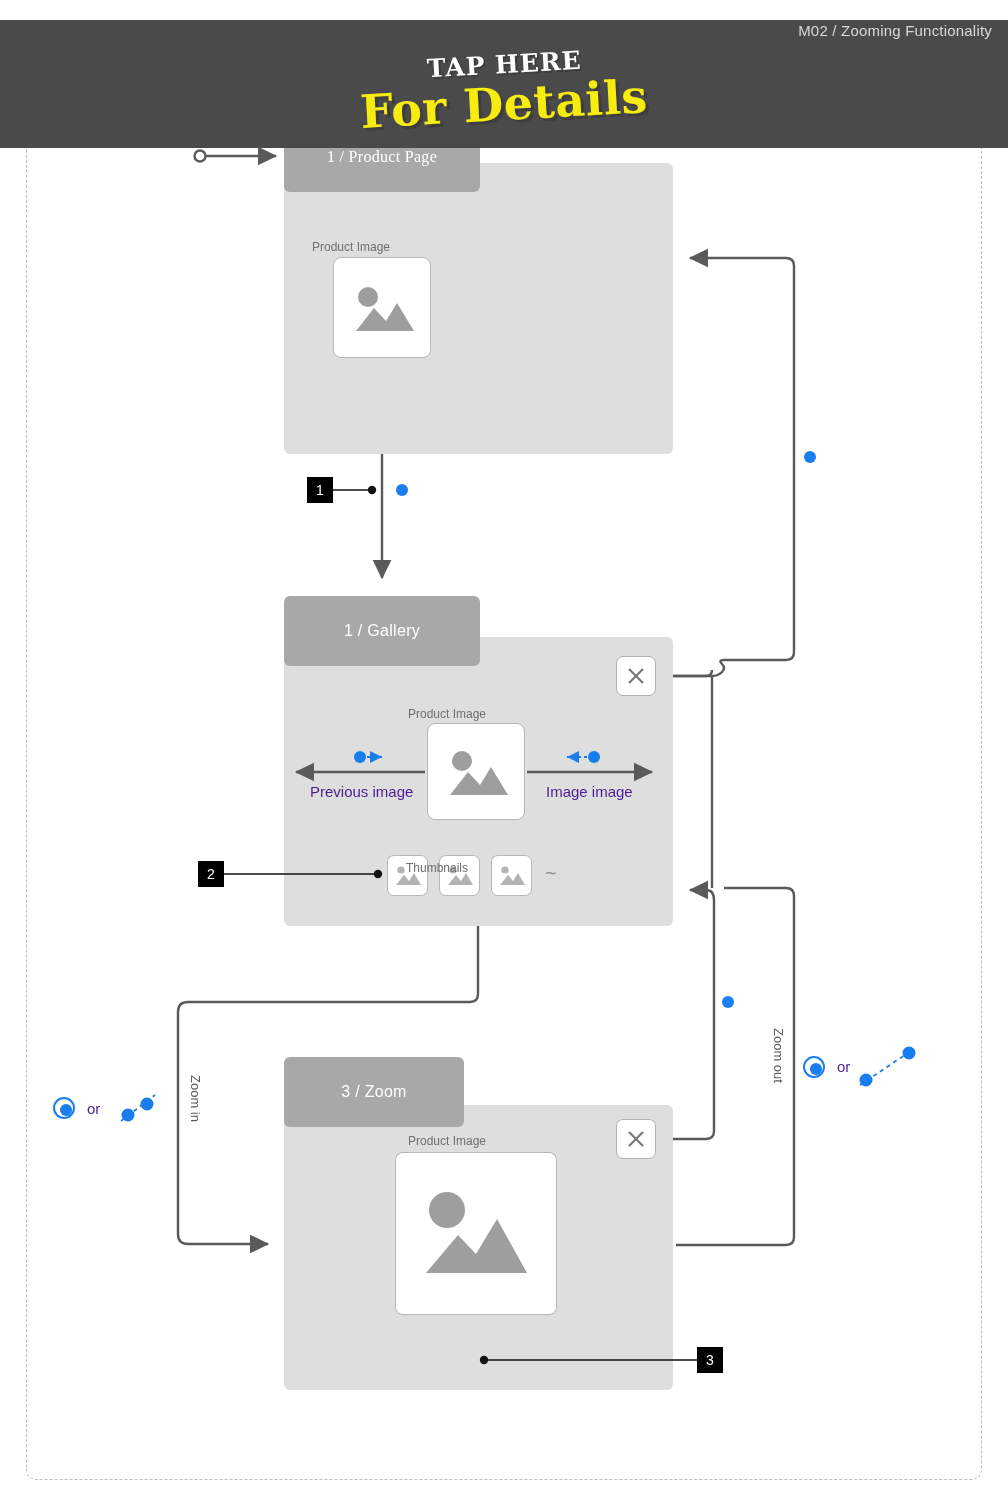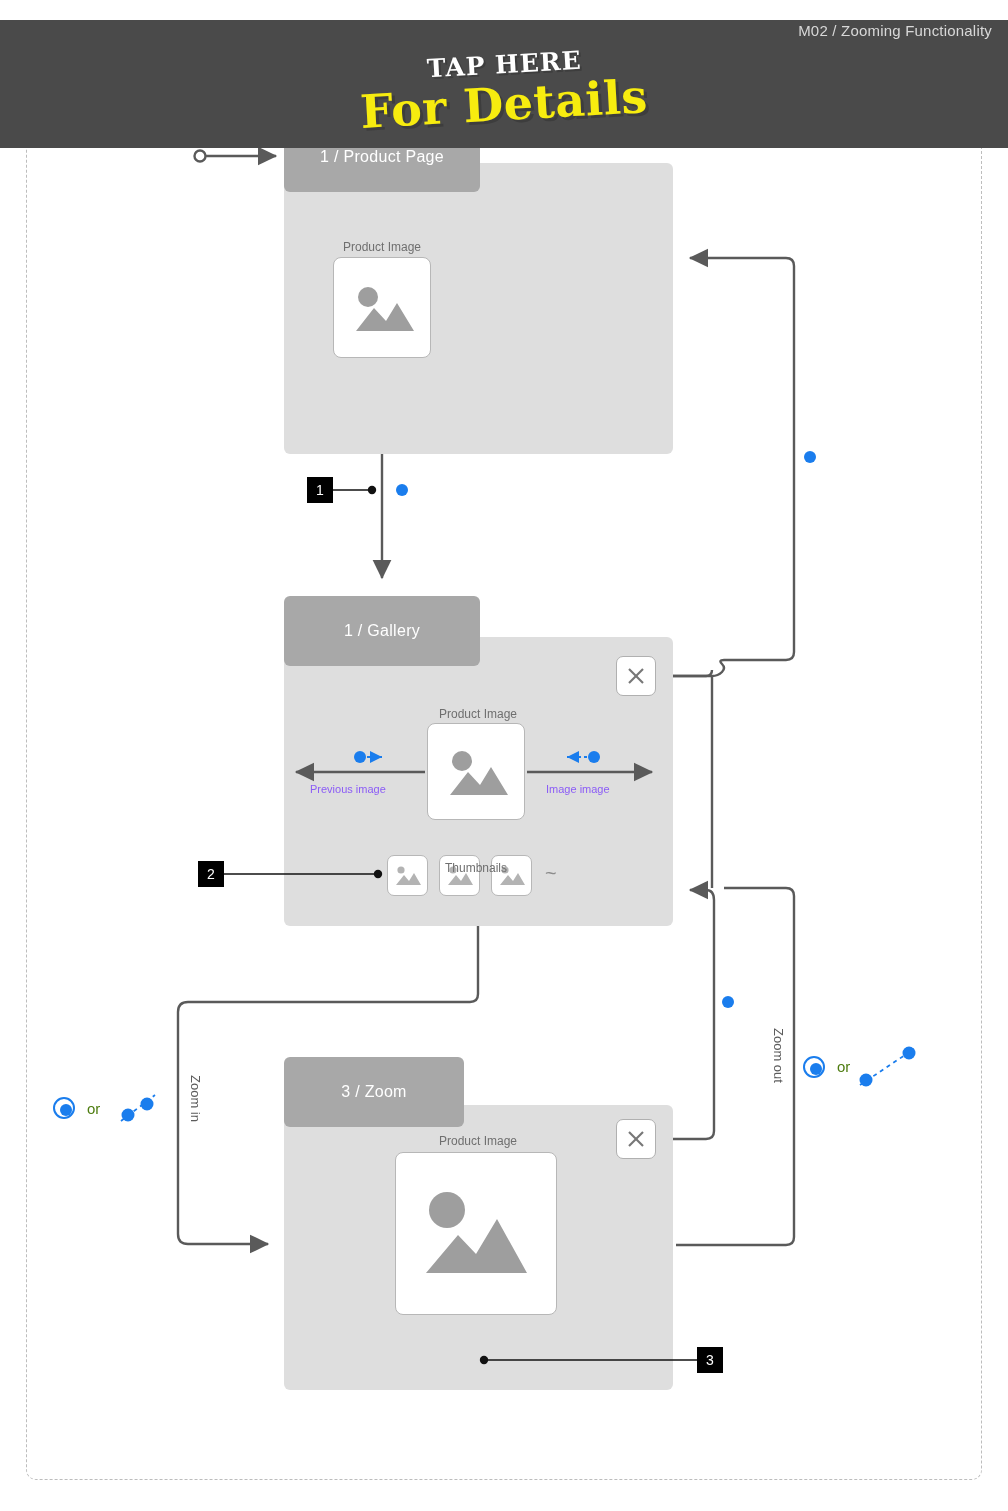--- a/index.html
+++ b/index.html
@@ -96,42 +96,42 @@
     position: absolute;
     background: #ffffff;
     border: 1px solid #b7b7b7;
     border-radius: 8px;
     z-index: 14;
   }
   .img-label {
     position: absolute;
     font-size: 12px;
     color: #6f6f6f;
-    text-align: center;
+    text-align: left;
     z-index: 14;
     white-space: nowrap;
   }
   .thumb {
     position: absolute;
     background: #ffffff;
     border: 1px solid #b7b7b7;
     border-radius: 7px;
     z-index: 14;
   }
   .tilde {
     position: absolute;
     color: #8c8c8c;
     font-size: 20px;
     z-index: 14;
   }
 
   .flow-label {
     position: absolute;
-    font-size: 11px;
-    color: #8b5cf6;
+    font-size: 15px;
+    color: #4c1d95;
     z-index: 14;
     white-space: nowrap;
   }
   .vlabel {
     position: absolute;
     font-size: 13px;
     color: #5c5c5c;
     writing-mode: vertical-rl;
     z-index: 14;
     white-space: nowrap;
@@ -177,21 +177,21 @@
     content: "";
     position: absolute;
     left: 5px; top: 5px;
     width: 12px; height: 12px;
     border-radius: 50%;
     background: #1a7ded;
   }
   .or-txt {
     position: absolute;
     font-size: 15px;
-    color: #4d7c0f;
+    color: #4c1d95;
     z-index: 24;
   }
 
   svg.layer {
     position: absolute;
     left: 0; top: 0;
     width: 1008px; height: 1511px;
     z-index: 8;
     pointer-events: none;
   }
@@ -237,21 +237,21 @@
     <path d="M656 1139 L706 1139 Q714 1139 714 1131 L714 900" stroke="#5a5a5a" stroke-width="2.4" fill="none"></path>
     <path d="M714 900 Q714 890 706 890 L690 890" stroke="#5a5a5a" stroke-width="2.4" fill="none" marker-end="url(#arrow)"></path>
 
     <path d="M676 1245 L786 1245 Q794 1245 794 1237 L794 896 Q794 888 786 888 L724 888" stroke="#5a5a5a" stroke-width="2.4" fill="none"></path>
 
     <path d="M478 926 L478 994 Q478 1002 470 1002 L188 1002 Q178 1002 178 1012 L178 1234 Q178 1244 188 1244 L268 1244" stroke="#5a5a5a" stroke-width="2.4" fill="none" marker-end="url(#arrow)"></path>
   </svg>
 
   <div class="screen">
     <div class="screen-body" style="left:284px; top:163px; width:389px; height:291px;"></div>
-    <div class="screen-tab" style="left:284px; top:122px; width:196px; height:70px;">1 / Product Page</div>
+    <div class="screen-tab" style="left:284px; top:122px; width:196px; height:70px;font-family:Liberation Serif, serif;">1 / Product Page</div>
 
     <div class="img-label" style="left:312px; top:240px; width:140px;">Product Image</div>
     <div class="img-card" style="left:333px; top:257px; width:98px; height:101px;">
       <svg width="96" height="99" viewBox="0 0 96 99">
         <circle cx="34" cy="39" r="10" fill="#9e9e9e"></circle>
         <path d="M22 73 L40 50 L52 63 L63 45 L80 73 Z" fill="#9e9e9e"></path>
       </svg>
     </div>
   </div>
 

